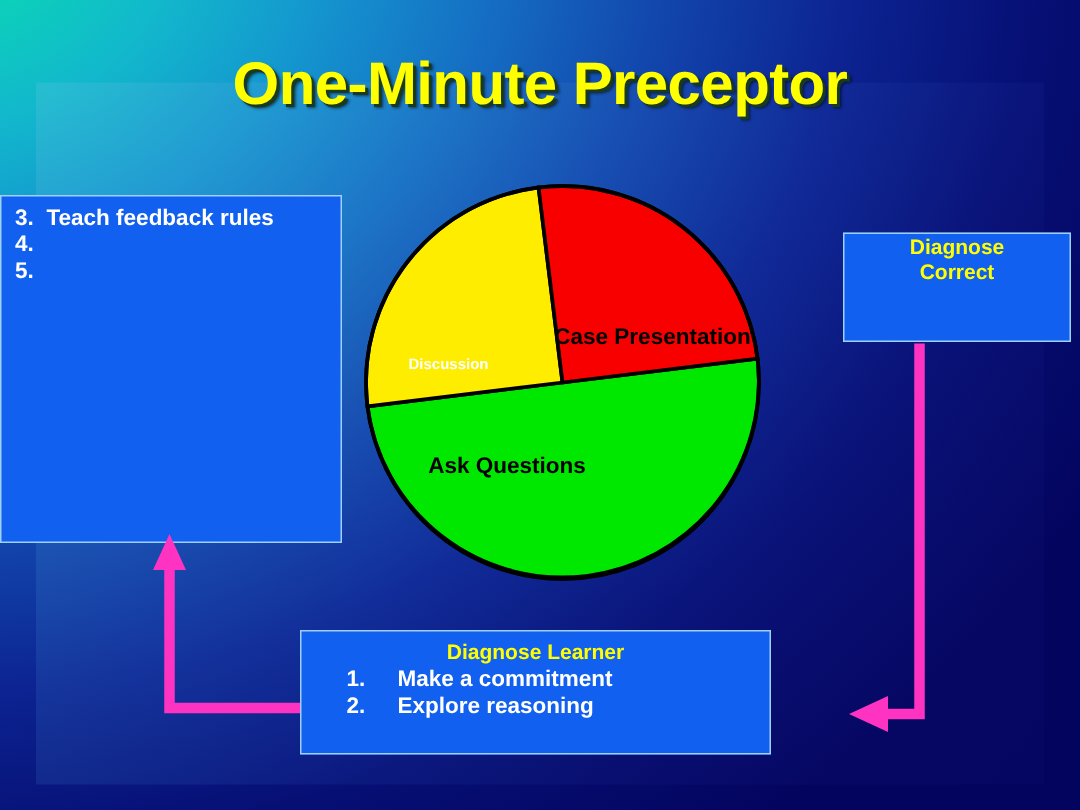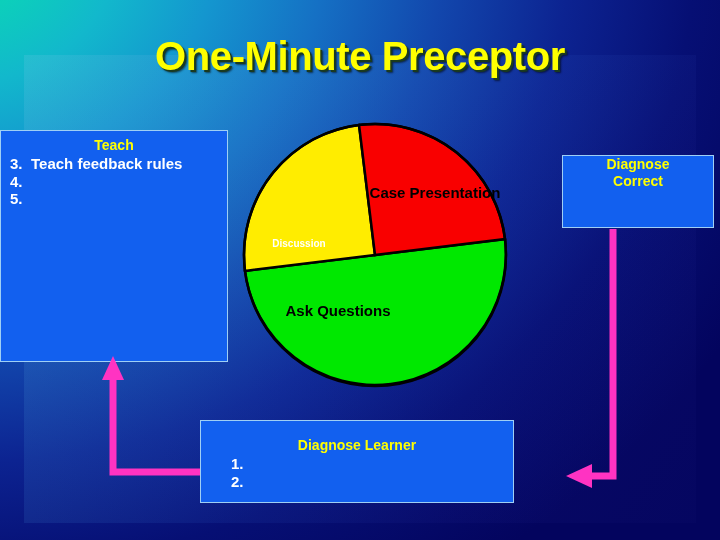--- a/index.html
+++ b/index.html
@@ -118,21 +118,21 @@
     justify-content: center;
     margin-left: 28px;
   }
 
   
   #diagnose-learner-box {
     left: 200px;
     top: 420px;
     width: 314px;
     height: 83px;
-    padding: 16px 4px 0 4px;
+    padding: 5px 4px 0 4px;
     font-size: 15px;
     line-height: 1.22;
   }
   #diagnose-learner-box .box-head { font-size: 14px; margin-bottom: 1px; }
   #diagnose-learner-box .num-list { padding-left: 26px; }
   #diagnose-learner-box .num-list .num { width: 34px; flex: 0 0 34px; padding-left: 0; }
 
   
   #pie-wrap {
     position: absolute;
@@ -182,35 +182,34 @@
     <svg width="266" height="266" viewBox="0 0 266 266">
 
       <path id="slice-0" fill="#00e800" stroke="#000000" stroke-width="2.5" d="M 133 133 L 263.02 117.04 A 131 131 0 0 1 2.98 148.96 Z"></path>
 
       <path id="slice-1" fill="#ffed00" stroke="#000000" stroke-width="2.5" d="M 133 133 L 2.98 148.96 A 131 131 0 0 1 117.04 2.98 Z"></path>
 
       <path id="slice-2" fill="#f90000" stroke="#000000" stroke-width="2.5" d="M 133 133 L 117.04 2.98 A 131 131 0 0 1 263.02 117.04 Z"></path>
       <circle cx="133" cy="133" r="131" fill="none" stroke="#000000" stroke-width="2.5"></circle>
     </svg>
 
-    <div class="slice-label" id="label-case" style="color: rgb(0, 0, 0);">
+    <div class="slice-label" id="label-case" style="color: rgb(0, 0, 0); margin-top: 32px;">
       <span>Case Presentation</span>
     </div>
 
     <div class="slice-label" id="label-ask" style="color: rgb(0, 0, 0);">
       <span>Ask Questions</span>
     </div>
 
     <div class="slice-label" id="label-discussion" style="color: rgb(255, 255, 255);">
       <span>Discussion</span>
     </div>
   </div>
 
   <div class="box" id="teach-box" style="background: rgb(18, 96, 239);">
-    <div class="box-head">Teach</div>
     <ul class="num-list">
       <li>
         <span class="num">3.</span>
         <span class="txt">Teach feedback rules</span>
       </li>
       <li>
         <span class="num">4.</span>
       </li>
       <li>
         <span class="num">5.</span>
@@ -223,23 +222,25 @@
       <div>Diagnose</div>
       <div>Correct</div>
     </div>
   </div>
 
   <div class="box" id="diagnose-learner-box" style="background: rgb(18, 96, 239);">
     <div class="box-head">Diagnose Learner</div>
     <ul class="num-list">
       <li>
         <span class="num">1.</span>
+        <span class="txt">Make a commitment</span>
       </li>
       <li>
         <span class="num">2.</span>
+        <span class="txt">Explore reasoning</span>
       </li>
     </ul>
   </div>
 
   <svg id="arrows" viewBox="0 0 720 540">
 
     <g>
       <path id="arrow-left-path" fill="none" stroke="#ff33c2" stroke-width="7" d="M 200 472 L 113 472 L 113 375"></path>
       <polygon id="arrow-left-head" fill="#ff33c2" points="113,356 102,380 124,380"></polygon>
     </g>

